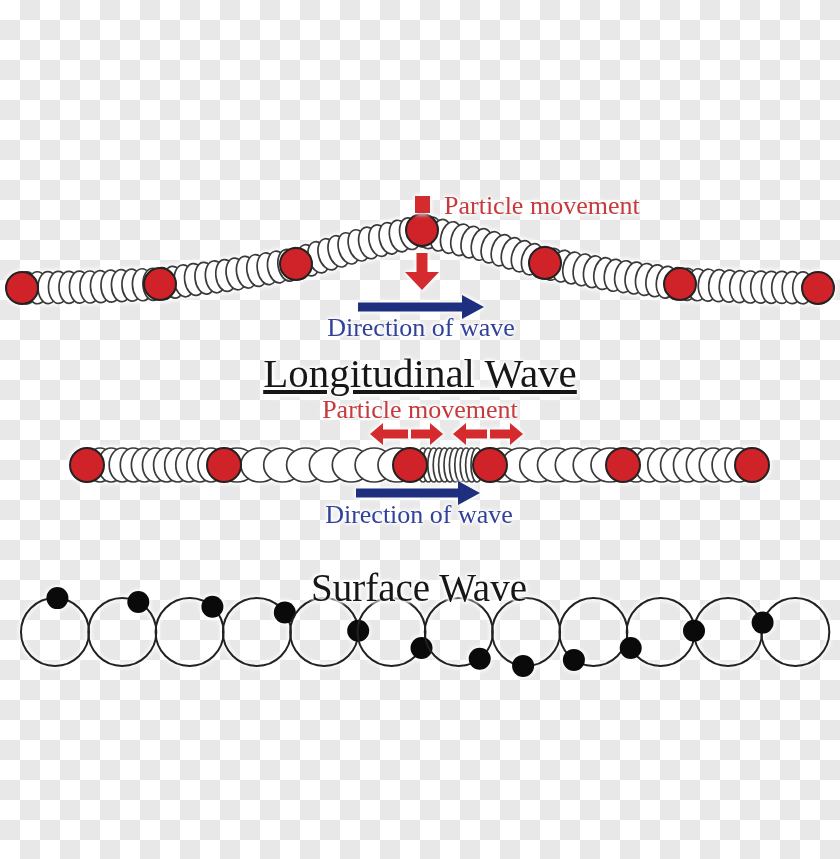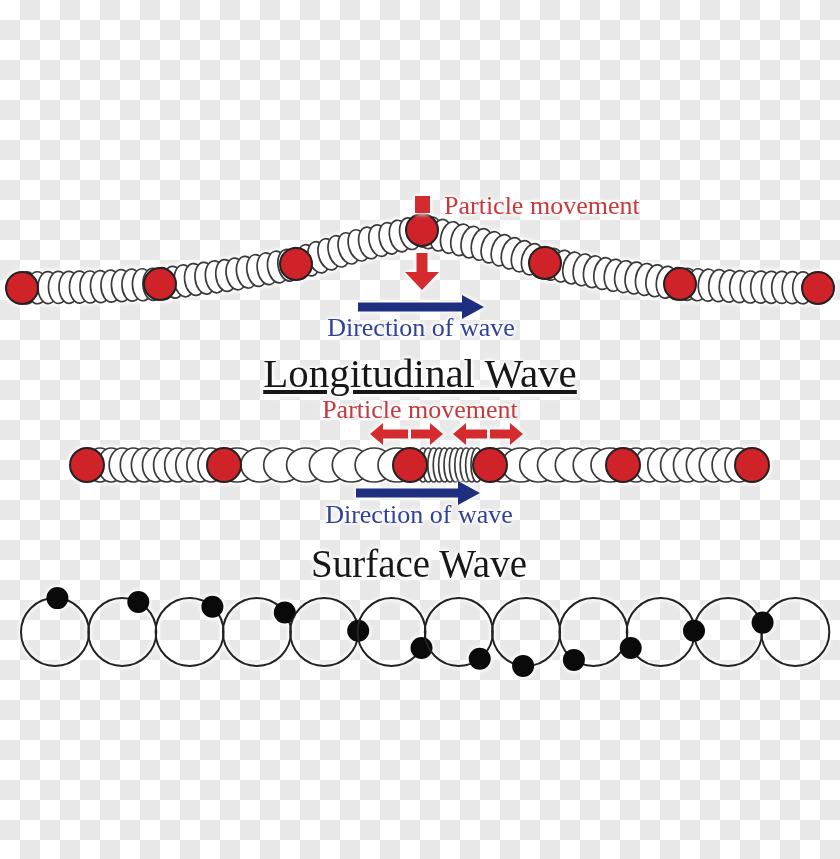--- a/index.html
+++ b/index.html
@@ -15,21 +15,21 @@
   }
   svg#diagram{position:absolute;left:0;top:0;}
   .halo{filter:drop-shadow(0 0 2px #ffffff) drop-shadow(0 0 2px #ffffff);}
   .lbl{
     position:absolute;white-space:nowrap;line-height:1;
     text-shadow:0 0 4px #fff,0 0 6px #fff,1px 1px 3px #fff,-1px -1px 3px #fff,0 0 10px #fff;
   }
   .ctr{transform:translateX(-50%);}
   .sm{font-size:26px;}
   .lg{font-size:41px;text-decoration:underline;}
-  .lg2{font-size:39px;}
+  .lg2{font-size:39px;margin-top:24px;}
 </style>
 </head>
 <body>
 
 <div class="stage" style="--chk-light: #ffffff; --chk-dark: #e8e8e8;">
   <svg id="diagram" width="840" height="859" viewBox="0 0 840 859">
       <g class="halo">
         <ellipse cx="26.99945943023789" cy="287.9264785377906" rx="10" ry="16" transform="rotate(-0.8 27.0 287.9)" fill="#ffffff" stroke="#3a3a3a" stroke-width="1.7"></ellipse>
         <ellipse cx="37.49832423373747" cy="287.77208346715094" rx="10" ry="16" transform="rotate(-0.8 37.5 287.8)" fill="#ffffff" stroke="#3a3a3a" stroke-width="1.7"></ellipse>
         <ellipse cx="47.99718903723704" cy="287.6176883965112" rx="10" ry="16" transform="rotate(-0.8 48.0 287.6)" fill="#ffffff" stroke="#3a3a3a" stroke-width="1.7"></ellipse>

